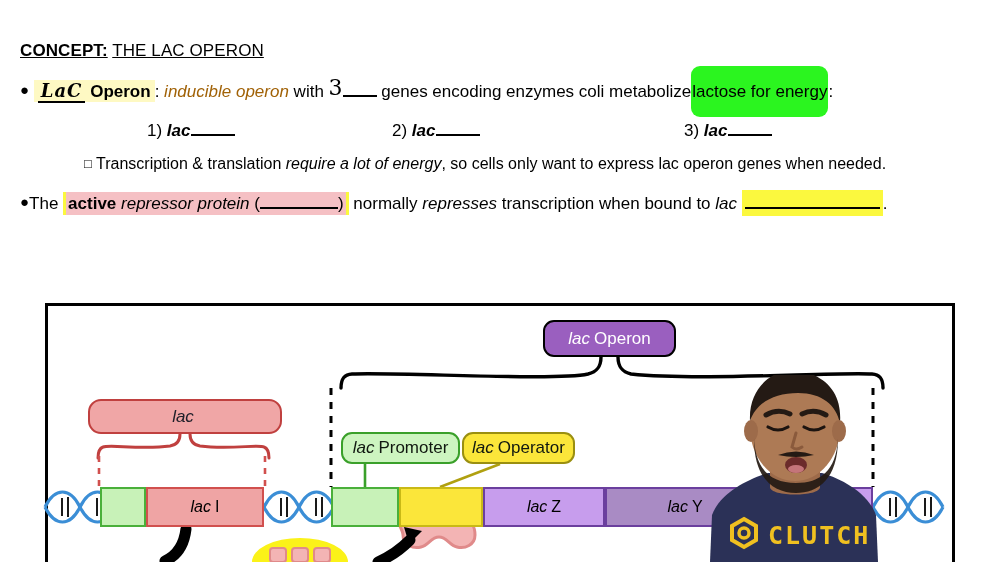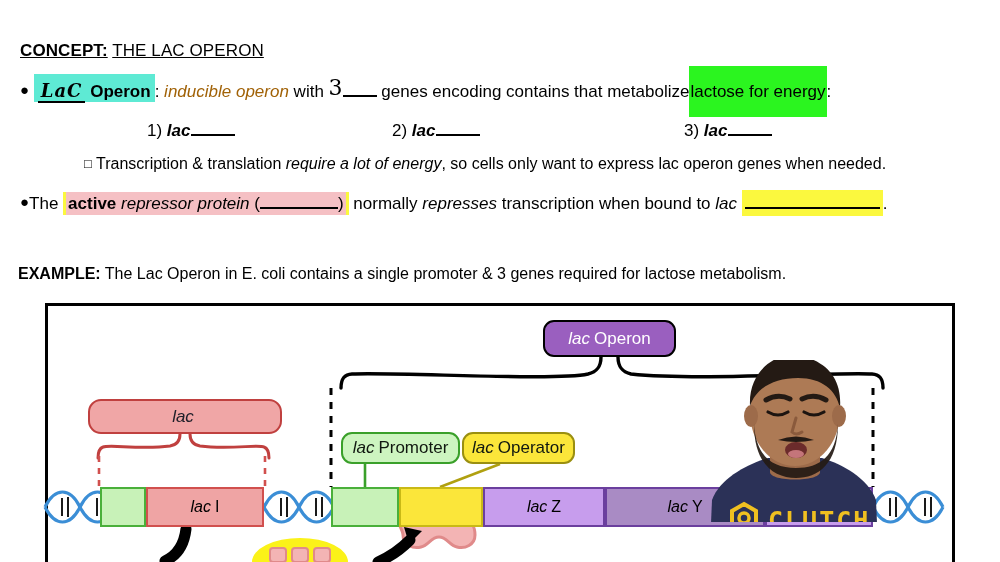--- a/index.html
+++ b/index.html
@@ -11,25 +11,25 @@
   .notes{position:absolute;left:0;top:0;width:860px;height:300px;}
 
   
   .concept{position:absolute;left:20px;top:41px;font-size:17px;letter-spacing:.1px;}
   .concept .b{font-weight:bold;text-decoration:underline;}
   .concept .u{text-decoration:underline;}
 
   
   .row{position:absolute;font-size:17px;white-space:nowrap;}
   .bul{font-size:15px;vertical-align:2px;}
-  .hl-purple{background:#5eead4;padding:8px 4px 1px 4px;}
+  .hl-purple{background:#fef9c3;padding:2px 4px 1px 4px;}
   .hand{font-family:"DejaVu Serif",serif;font-style:italic;font-weight:bold;
         font-size:18px;letter-spacing:1px;border-bottom:2px solid #000;padding:0 3px;}
   .green-it{color:#a16207;font-style:italic;}
-  .hl-green{background:#2bf51f;padding:16px 1px;}
+  .hl-green{background:#2bf51f;padding:16px 1px;border-radius:9px;}
   .num3{font-family:"DejaVu Serif",serif;font-size:22px;line-height:0;
         position:relative;top:-2px;}
   .blank-sm{display:inline-block;width:34px;border-bottom:2px solid #000;height:15px;}
   .blank-md{display:inline-block;width:44px;border-bottom:2px solid #000;height:15px;}
   .blank-lg{display:inline-block;width:120px;border-bottom:2px solid #000;height:15px;}
   .blank-xl{display:inline-block;width:135px;border-bottom:2px solid #000;height:15px;}
   .blank-pink{display:inline-block;width:78px;border-bottom:2px solid #000;height:15px;}
 
   .it{font-style:italic;}
   .bi{font-style:italic;font-weight:bold;}
@@ -62,39 +62,39 @@
   .seg-p1{left:100px;width:46px;background:#c8f2b8;border:2px solid #4ab03a;}
   .seg-laci{left:146px;width:118px;background:#efa4a4;border:2px solid #d1504e;}
   .seg-p2{left:331px;width:68px;background:#c8f2b8;border:2px solid #4ab03a;}
   .seg-op{left:399px;width:84px;background:#fbe63a;border:2px solid #c9b916;}
   .seg-lacz{left:483px;width:122px;background:#c79ded;border:2px solid #6b3f9e;}
   .seg-lacy{left:605px;width:160px;background:#a98bc4;border:2px solid #6b3f9e;}
   .seg-laca{left:765px;width:108px;background:#c79ded;border:2px solid #6b3f9e;}
 
   .gene-it{font-style:italic;padding-right:4px;}
 
-  .webcam{position:absolute;left:690px;top:360px;width:215px;height:162px;overflow:hidden;}
+  .webcam{position:absolute;left:690px;top:375px;width:215px;height:187px;overflow:hidden;}
 </style>
 </head>
 <body>
 
 <div class="notes">
 
   <div class="concept">
     <span class="b">CONCEPT:</span>
     <span class="u">THE LAC OPERON</span>
   </div>
 
   <div class="row" style="left:20px;top:80px;">
     <span class="bul">●</span>
     <span class="hl-purple"><span class="hand">LaC</span>&nbsp;<span class="bold">Operon</span></span><span>:</span>
     <span class="green-it">inducible operon</span>
     <span>with</span>
     <span class="num3">3</span><span class="blank-sm"></span>
-    <span>genes encoding contains that metabolize</span><span class="hl-green">lactose for energy</span><span>:</span>
+    <span>genes encoding enzymes coli metabolize</span><span class="hl-green">lactose for energy</span><span>:</span>
   </div>
 
   <div class="row" style="left:147px;top:119px;">
     <span>1)</span>
     <span class="bi">lac</span><span class="blank-md"></span>
   </div>
   <div class="row" style="left:392px;top:119px;">
     <span>2)</span>
     <span class="bi">lac</span><span class="blank-md"></span>
   </div>
@@ -113,24 +113,20 @@
     <span class="bul">●</span><span>The</span>
     <span class="hl-yellow"><span class="hl-pink"><span class="bold">active</span> <span class="it">repressor protein</span> <span>(</span><span class="blank-pink"></span><span>)</span></span></span>
     <span>normally</span>
     <span class="it">represses</span>
     <span>transcription when bound to</span>
     <span class="it">lac</span>
     <span class="hl-yellow-box"><span class="blank-xl"></span></span><span>.</span>
   </div>
 
 
-  <div class="row" style="left:18px;top:265px;font-size:16px;">
-    <span class="bold">EXAMPLE:</span>
-    <span>The Lac Operon in E. coli contains a single promoter &amp; 3 genes required for lactose metabolism.</span>
-  </div>
 </div>
 
 <div class="panel"></div>
 
 <svg class="dg" viewBox="0 0 1000 562">
 
   <g fill="none" stroke="#000" stroke-width="3.4" stroke-linecap="round">
     <path d="M601,357 C601,368 596,372 588,374 C556,381 400,372 352,374 C344,374.5 341,379 341,388"></path>
     <path d="M618,357 C618,368 623,372 631,374 C700,381 830,372 872,374 C880,374.5 883,379 883,388"></path>
   </g>

